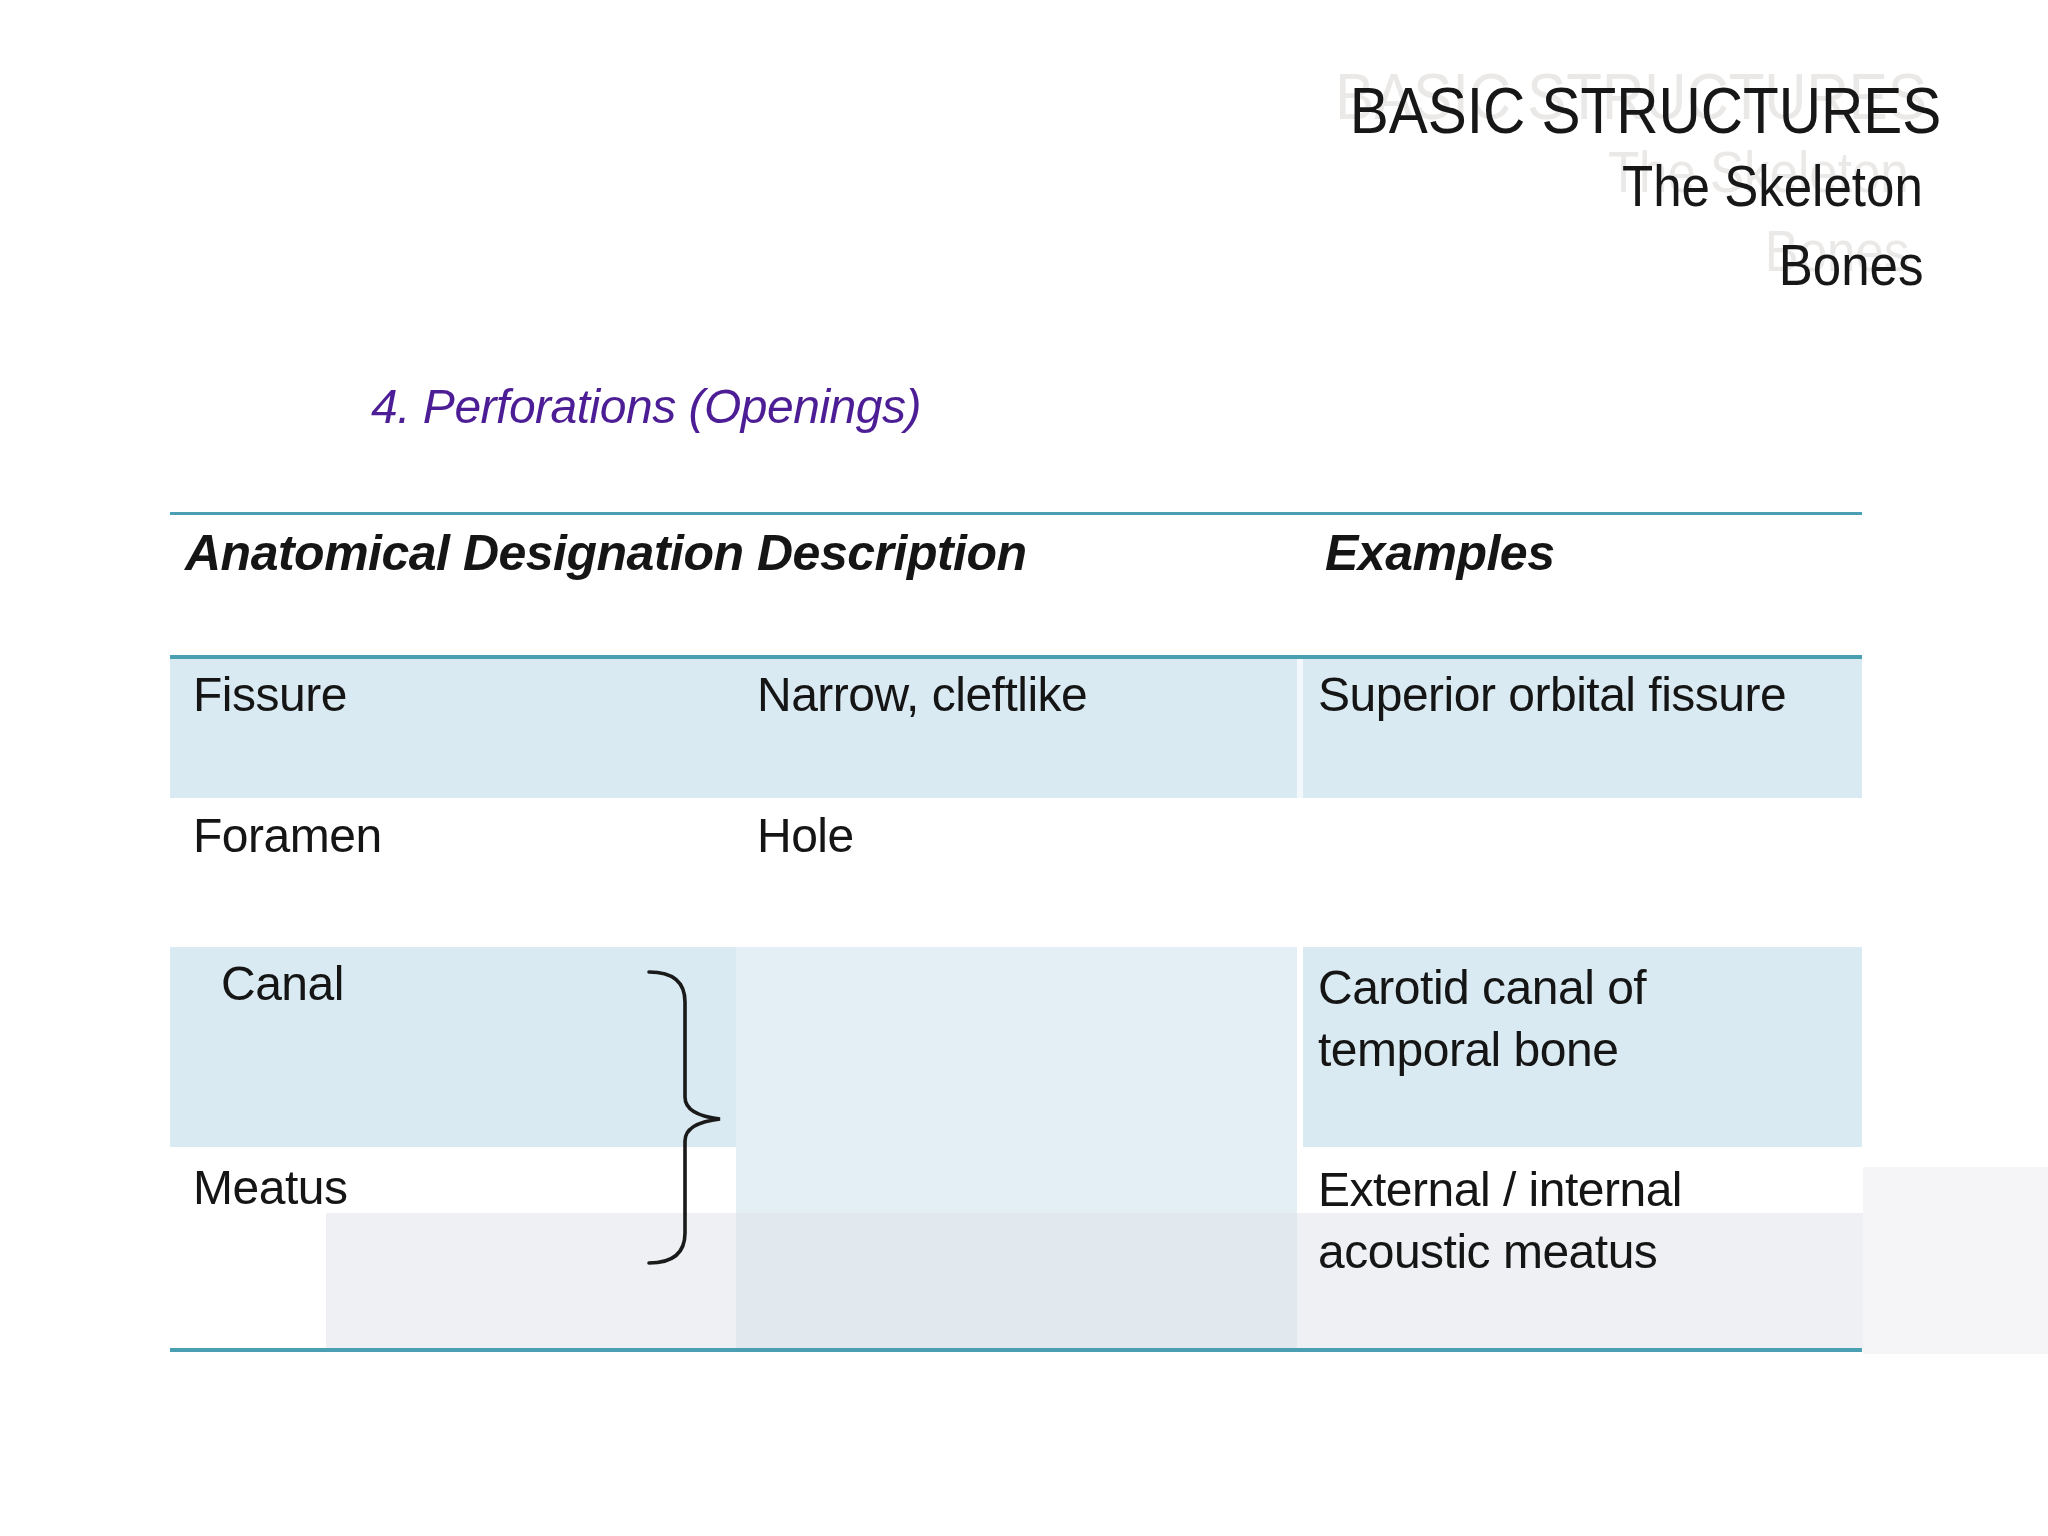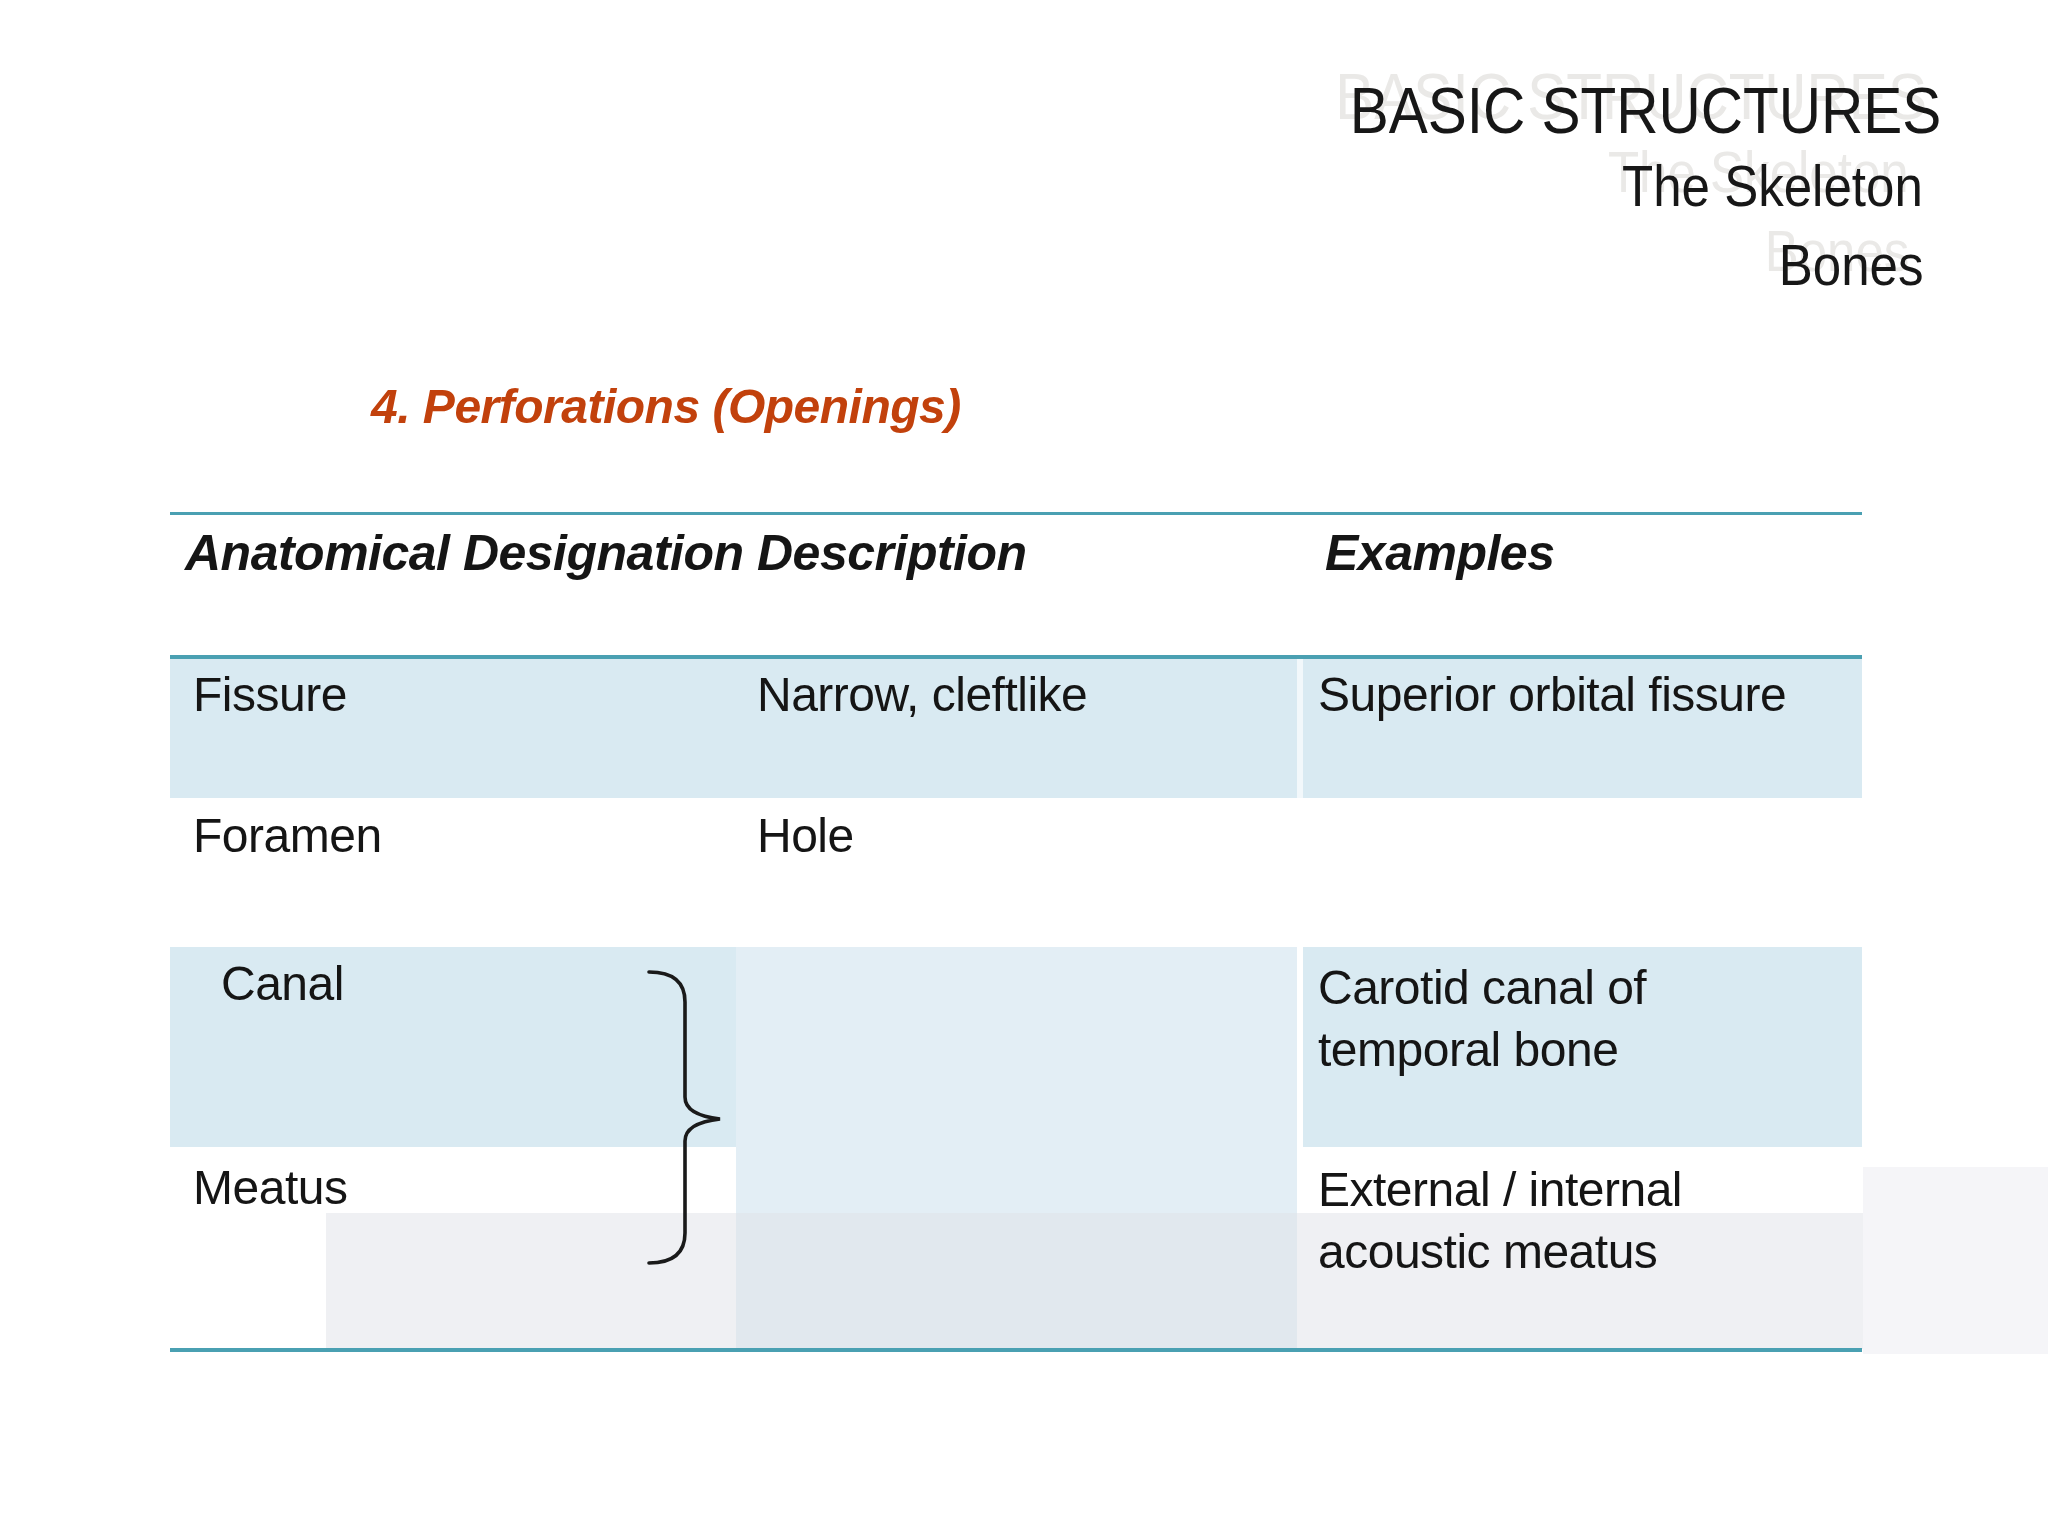--- a/index.html
+++ b/index.html
@@ -18,22 +18,22 @@
     transform:translate(-16px,-14px);
     color:#eae9e7;z-index:1;
   }
   .title-line .main{position:relative;z-index:2;color:#171717;}
   .t1{top:78px;right:107px;font-size:65px;transform:scaleX(.90);}
   .t2{top:157px;right:125px;font-size:58px;transform:scaleX(.88);}
   .t3{top:236px;right:125px;font-size:58px;transform:scaleX(.88);}
   
   .section-heading{
     position:absolute;left:371px;top:379px;
-    font-size:48px;font-weight:bold;font-style:italic;
-    letter-spacing:-.5px;color:#c2410c;white-space:nowrap;
+    font-size:48px;font-weight:normal;font-style:italic;
+    letter-spacing:-.5px;color:#4c1d95;white-space:nowrap;
   }
   
   .rule{position:absolute;background:#4aa0b2;z-index:4;}
   .rule-top{left:170px;top:512px;width:1692px;height:3px;}
   .rule-mid{left:170px;top:655px;width:1692px;height:4px;}
   .rule-bottom{left:170px;top:1348px;width:1692px;height:4px;}
 
   .bg{position:absolute;z-index:1;}
   .row1-bg{left:170px;top:659px;width:1692px;height:139px;background:#d9eaf2;}
   .row3-bg{left:170px;top:947px;width:1692px;height:200px;background:#d9eaf2;}

